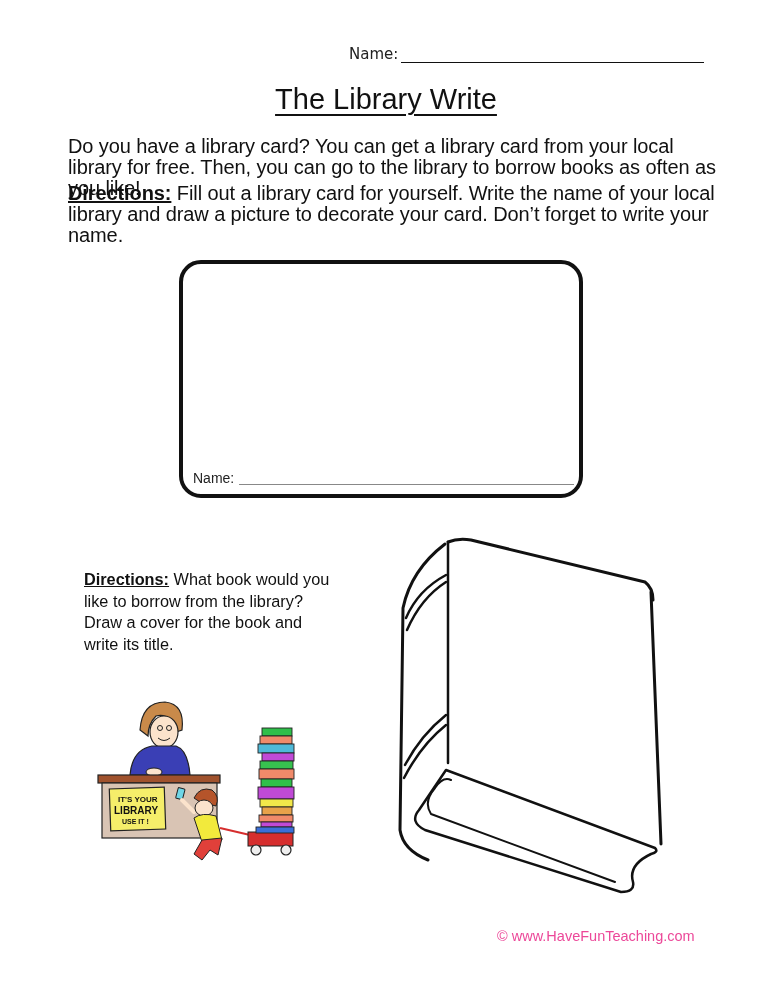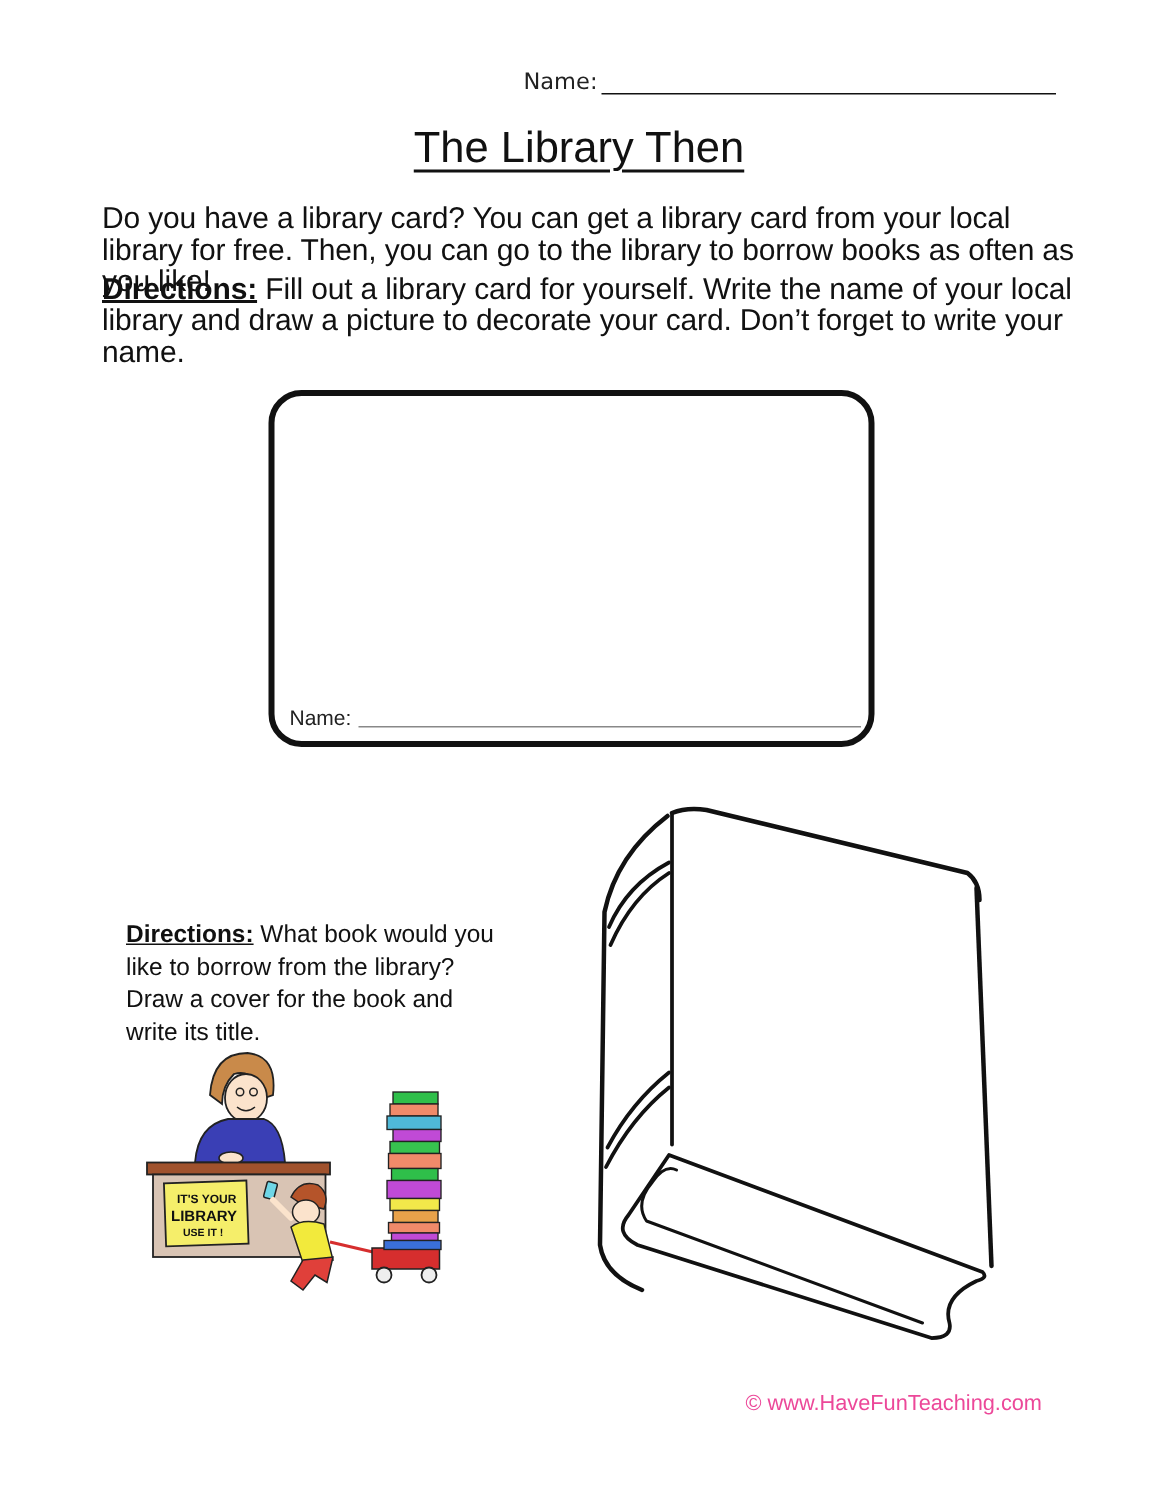--- a/index.html
+++ b/index.html
@@ -16,34 +16,34 @@
   .para { left: 68px; width: 660px; font-size: 20px; line-height: 21px; letter-spacing: -0.1px; }
   .intro { top: 136px; }
   .dir1 { top: 183px; }
   .dir-label { font-weight: bold; text-decoration: underline; }
 
   .card { left: 179px; top: 260px; width: 404px; height: 238px;
           border: 4px solid #111; border-radius: 22px; box-sizing: border-box; }
   .card-name { left: 193px; top: 470px; font-size: 14px; color: #222; }
   .card-name-line { left: 239px; top: 484px; width: 335px; border-top: 1.2px solid #888; }
 
-  .dir2 { left: 84px; top: 569px; width: 250px; font-size: 16.3px; line-height: 21.5px; margin-top: 44px; }
+  .dir2 { left: 84px; top: 569px; width: 250px; font-size: 16.3px; line-height: 21.5px; }
 
   .illus { left: 90px; top: 690px; width: 220px; height: 175px; }
   .book { left: 383px; top: 530px; width: 330px; height: 380px; }
 
   .copyright { left: 497px; top: 928px; font-size: 14.5px; color: #ec4899; }
 </style>
 </head>
 <body>
 
 <div class="abs name-top">Name:</div>
 <div class="abs name-top-line"></div>
 
-<div class="abs title"><span>The Library Then</span></div>
+<div class="abs title"><span>The Library Write</span></div>
 
 <div class="abs para intro">Do you have a library card?  You can get a library card from your local library for free.  Then, you can go to the library to borrow books as often as you like!</div>
 
 <div class="abs para dir1"><span class="dir-label">Directions:</span><span> Fill out a library card for yourself.  Write the name of your local library and draw a picture to decorate your card.  Don’t forget to write your name.</span></div>
 
 <div class="abs card"></div>
 <div class="abs card-name">Name:</div>
 <div class="abs card-name-line"></div>
 
 <div class="abs dir2"><span class="dir-label">Directions:</span><span> What book would you like to borrow from the library?  Draw a cover for the book and write its title.</span></div>

